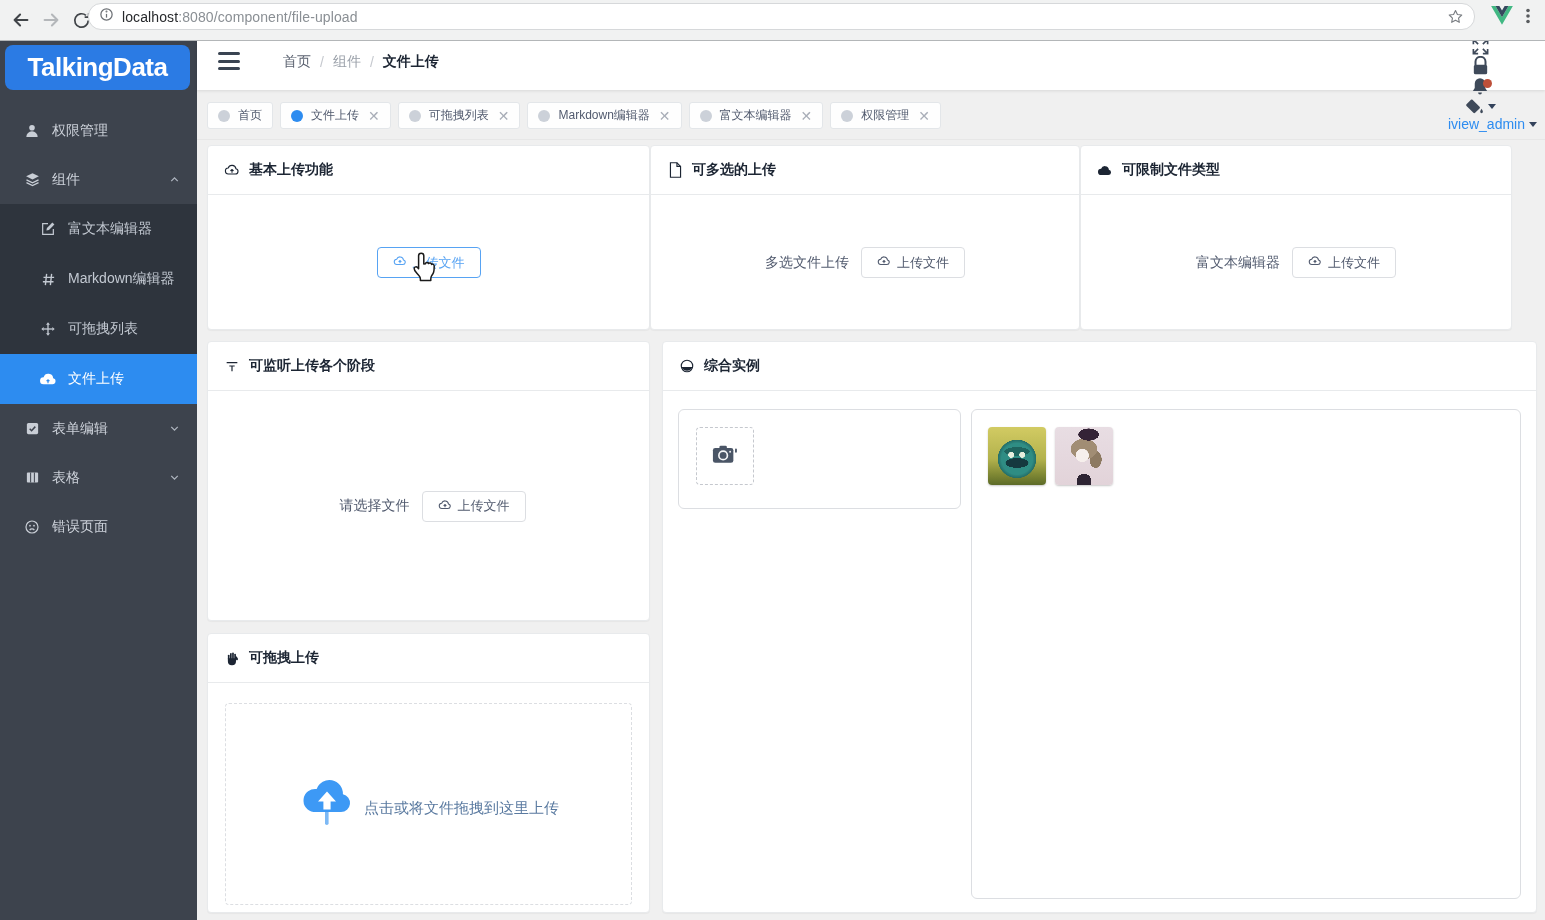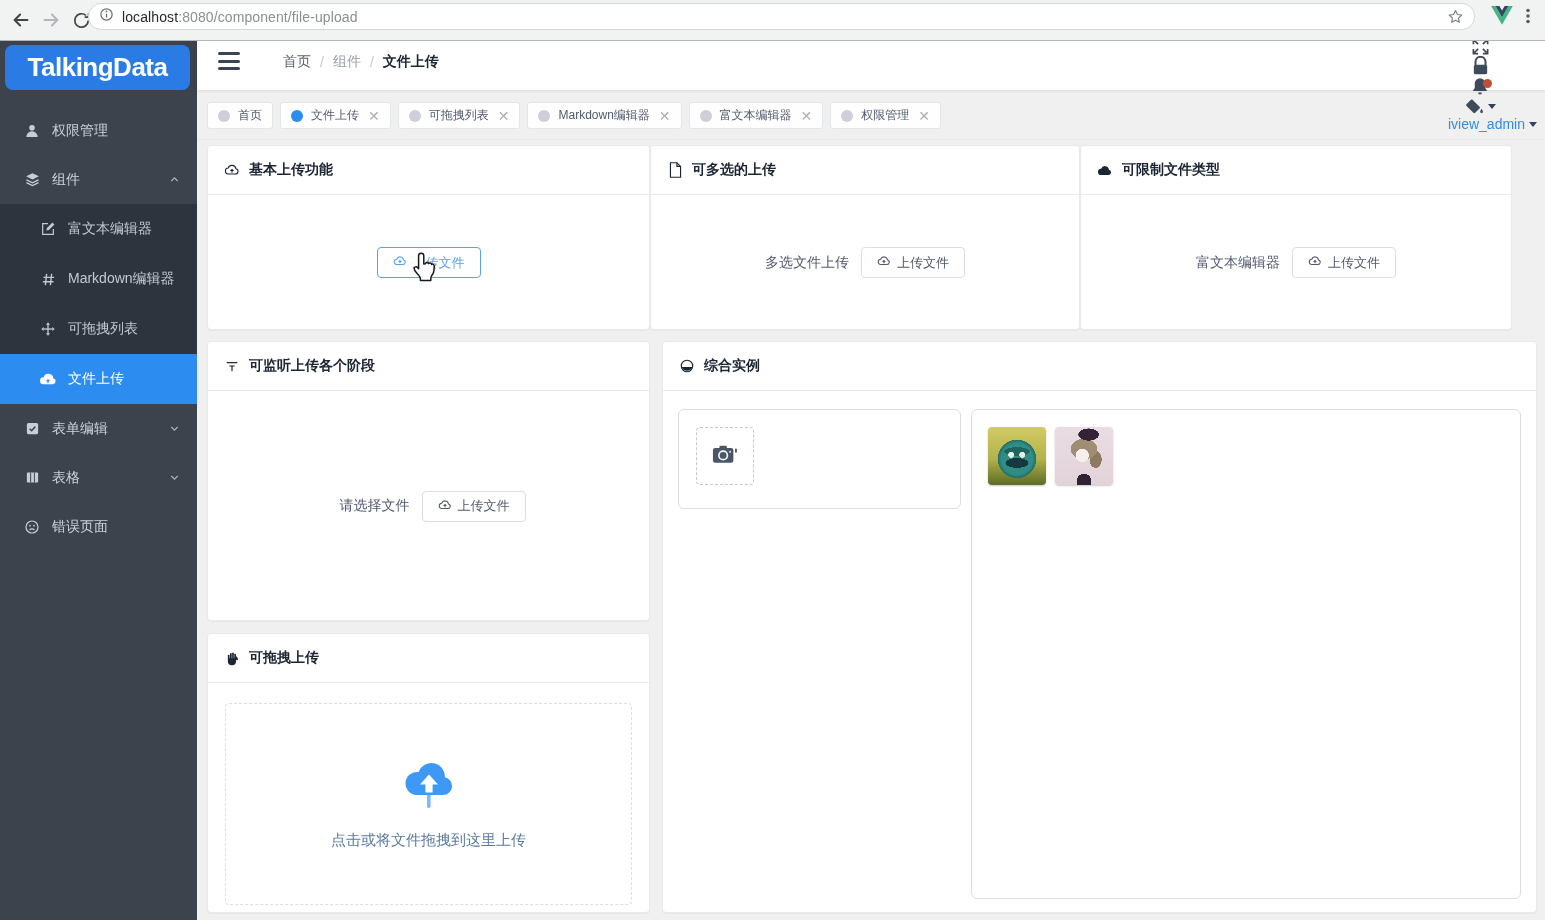--- a/index.html
+++ b/index.html
@@ -111,21 +111,21 @@
   .thumb-girl { background:
       radial-gradient(ellipse 17px 10px at 58% 13%, #342336 0 60%, transparent 61%),
       radial-gradient(circle at 47% 49%, #f6efec 0 15%, transparent 16%),
       radial-gradient(ellipse 22px 17px at 50% 38%, #a18d74 0 60%, transparent 61%),
       radial-gradient(ellipse 10px 14px at 70% 56%, #8d7a62 0 60%, transparent 61%),
       radial-gradient(ellipse 12px 13px at 50% 94%, #2e2433 0 60%, transparent 61%),
       linear-gradient(180deg,#e8dde3,#e2d3d9); }
 
   
   .dropzone { margin:20px 17px 8px; height:202px; border:1px dashed #dcdee2; border-radius:4px;
-    background:#fff; display:flex; flex-direction:column; align-items:center; justify-content:center;
+    background:#fff; display:flex; align-items:center; justify-content:center;
     cursor:pointer;gap:8px; }
   .drop-hint { margin-top:8px; font-size:15px; color:#5a7aa0; }
 </style>
 </head>
 <body>
 
 <div class="browser">
   <span class="nav-ico">
     <svg width="22" height="22" viewBox="0 0 24 24" fill="none" stroke="#414549" stroke-width="2.2" stroke-linecap="round" stroke-linejoin="round">
         <path d="M19 12H5M11 6l-6 6 6 6"></path>

